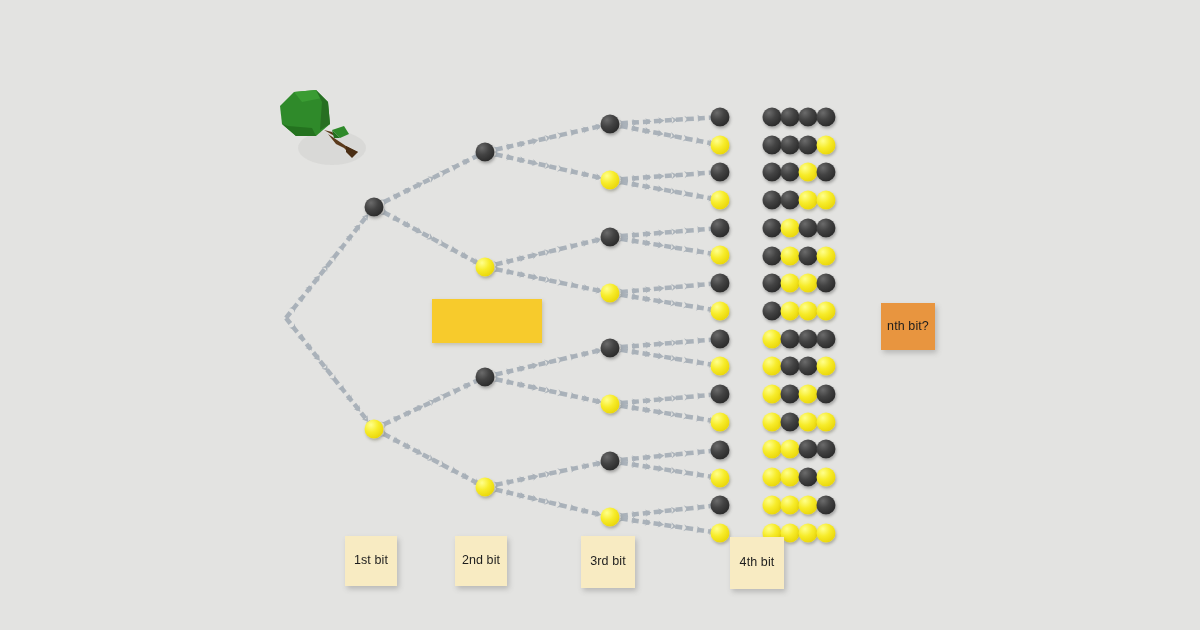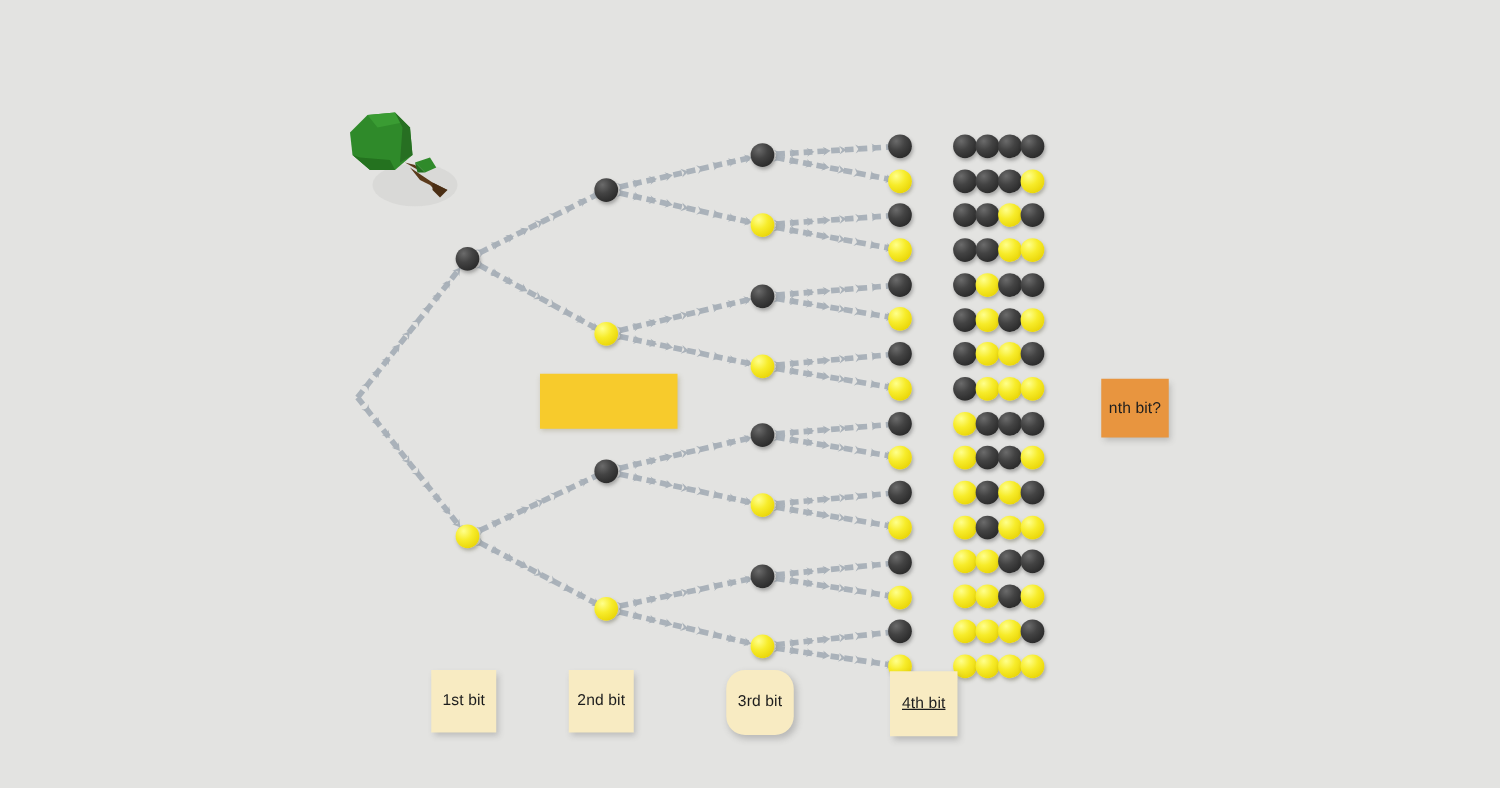--- a/index.html
+++ b/index.html
@@ -509,17 +509,17 @@
       <div class="bitcell light" style="left: 790px; top: 532.5px;"></div>
       <div class="bitcell light" style="left: 808px; top: 532.5px;"></div>
       <div class="bitcell light" style="left: 826px; top: 532.5px;"></div>
     </div>
 
   <div class="value-box" id="info-value" style="left: 432px; top: 299px; width: 110px; height: 44px;"></div>
 
   <div id="sticky-layer">
       <div class="sticky cream" style="left: 345px; top: 536px; width: 52px; height: 50px;">1st bit</div>
       <div class="sticky cream" style="left: 455px; top: 536px; width: 52px; height: 50px;">2nd bit</div>
-      <div class="sticky cream" style="left: 581px; top: 536px; width: 54px; height: 52px; border-radius: 15px;">3rd bit</div>
-      <div class="sticky cream" style="left: 712px; top: 537px; width: 54px; height: 52px; text-decoration: underline;">4th bit</div>
+      <div class="sticky cream" style="left: 581px; top: 536px; width: 54px; height: 52px;">3rd bit</div>
+      <div class="sticky cream" style="left: 730px; top: 537px; width: 54px; height: 52px;">4th bit</div>
       <div class="sticky orange" style="left: 881px; top: 303px; width: 54px; height: 47px;">nth bit?</div>
     </div>
 </div>
 
 </body></html>

